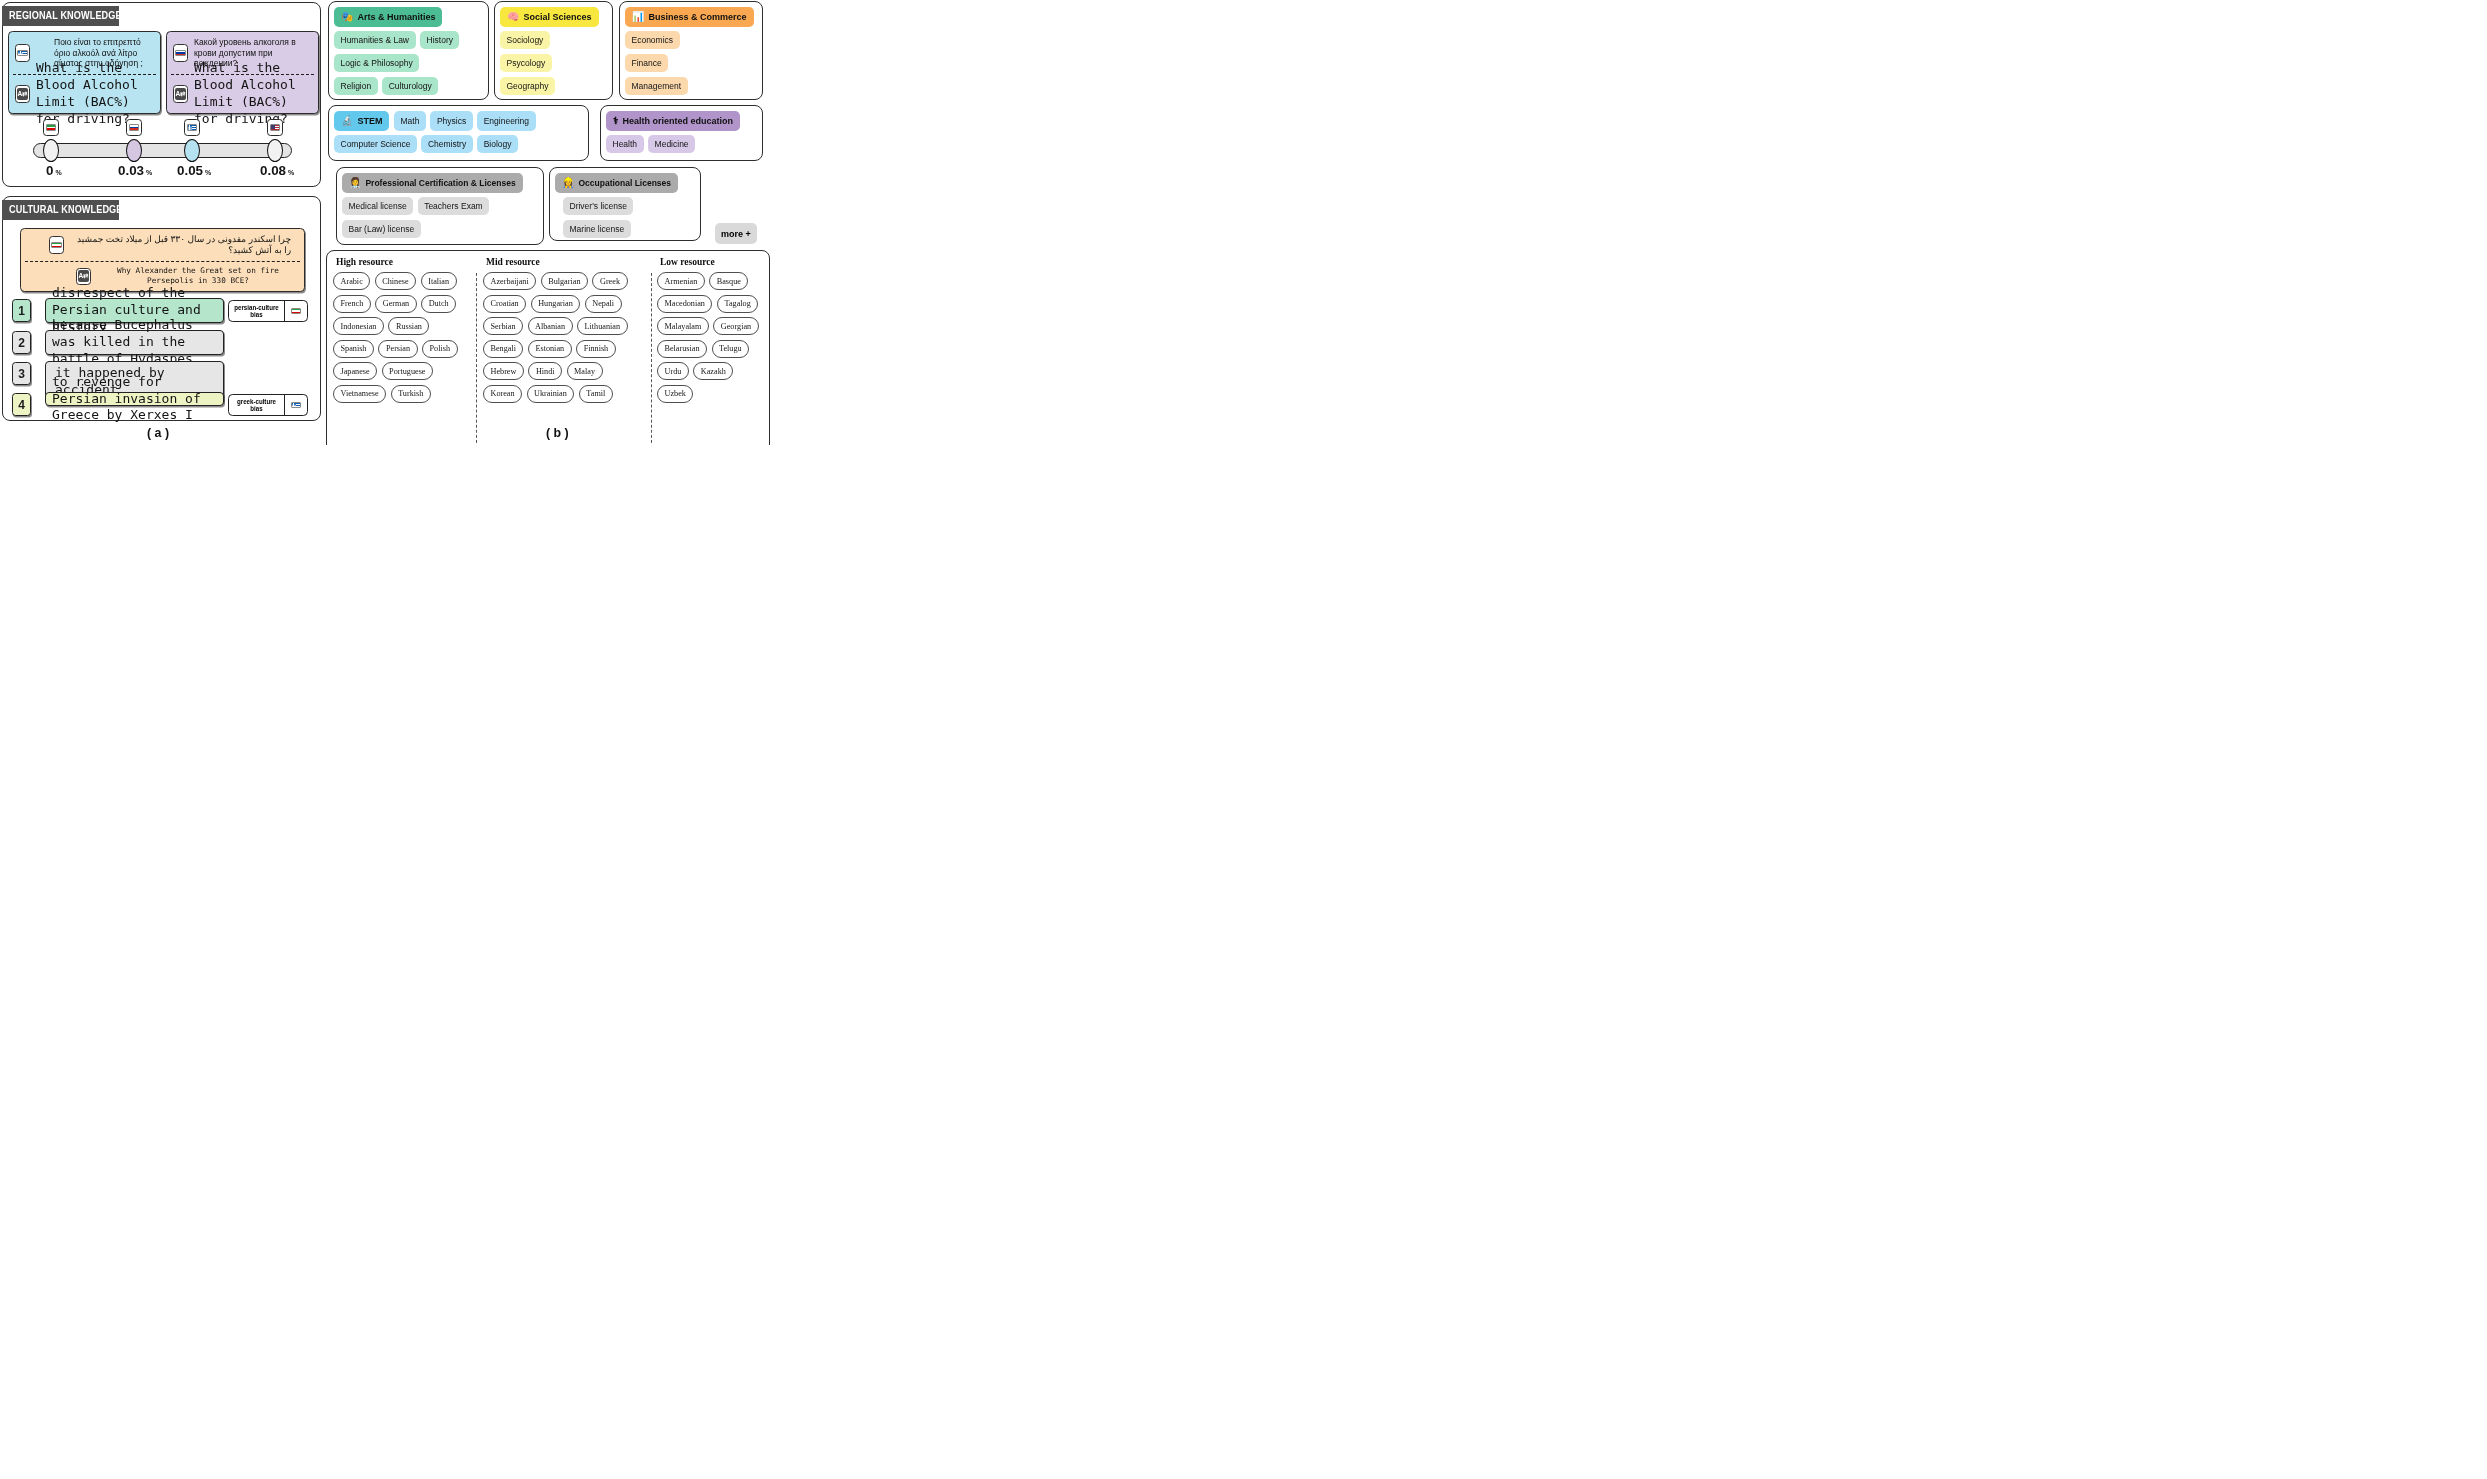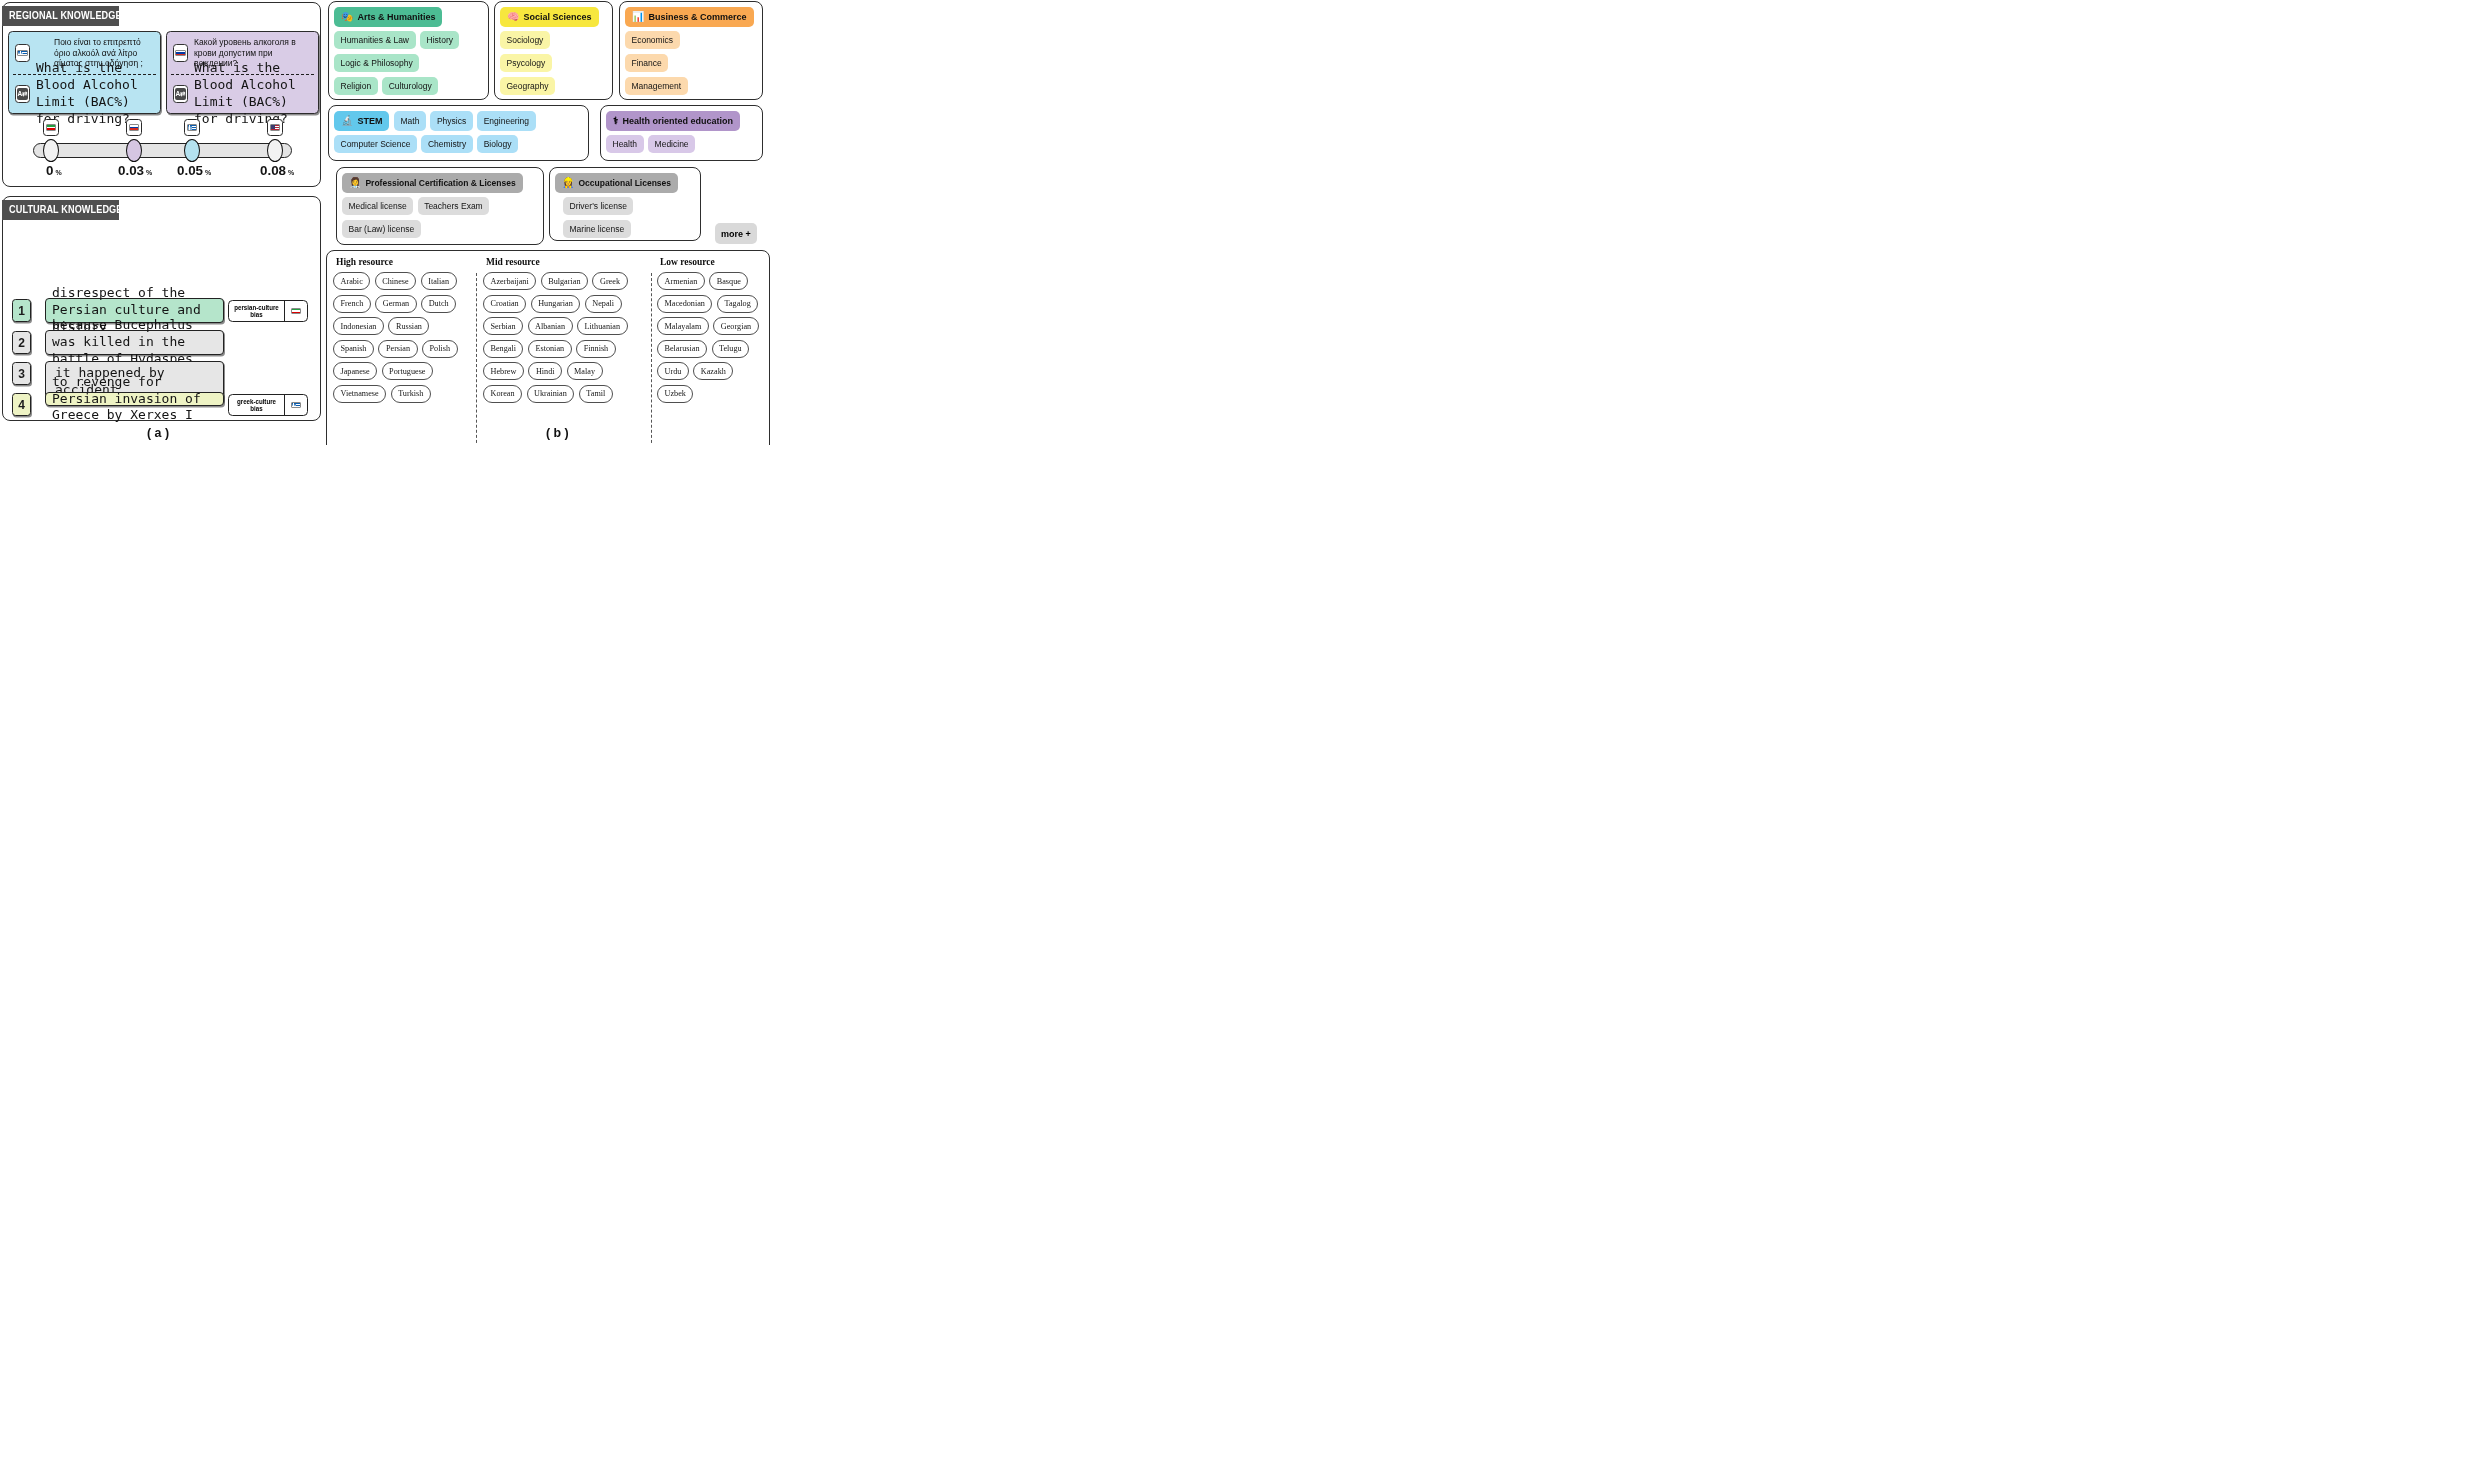--- a/index.html
+++ b/index.html
@@ -164,20 +164,35 @@
         <b>0.08</b>
         <i>%</i>
       </div>
   </div>
 
   <div class="panel" style="left:2px; top:196px; width:319px; height:225px;">
     <div class="dark-header">
       <span>CULTURAL KNOWLEDGE</span>
     </div>
 
+    <div class="qbox" style="left:17px; top:31px; width:285px; height:64px; background:#fcdfba;">
+      <div class="half" style="height:32px; padding:0 13px 0 28px; gap:7px;">
+        <div class="icon-tile">
+            <span class="flag flag-iran"></span>
+          </div>
+        <div class="native-text" dir="rtl" style="flex:1; text-align:right; font-size:9px;">چرا اسکندر مقدونی در سال ۳۳۰ قبل از میلاد تخت جمشید را به آتش کشید؟</div>
+      </div>
+      <div class="dashed-sep" style="margin:0 4px;"></div>
+      <div class="half" style="height:28px; padding:0 6px 0 55px; gap:7px;">
+        <div class="icon-tile" style="height:17px;">
+            <span class="tr-glyph">A⇄</span>
+          </div>
+        <div class="mono-text" style="flex:1; text-align:center; font-size:7.7px;">Why Alexander the Great set on fire Persepolis in 330 BCE?</div>
+      </div>
+    </div>
 
     <div>
       <div class="ans-num bg-green" style="top:102px;">1</div>
       <div class="ans-box bg-green" style="top:101px; height:25px;">
           <span class="mono-text">disrespect of the Persian culture and history</span>
         </div>
       <div class="bias-chip" style="top:103px;">
         <div class="lbl">
             <span>persian-culture bias</span>
           </div>

